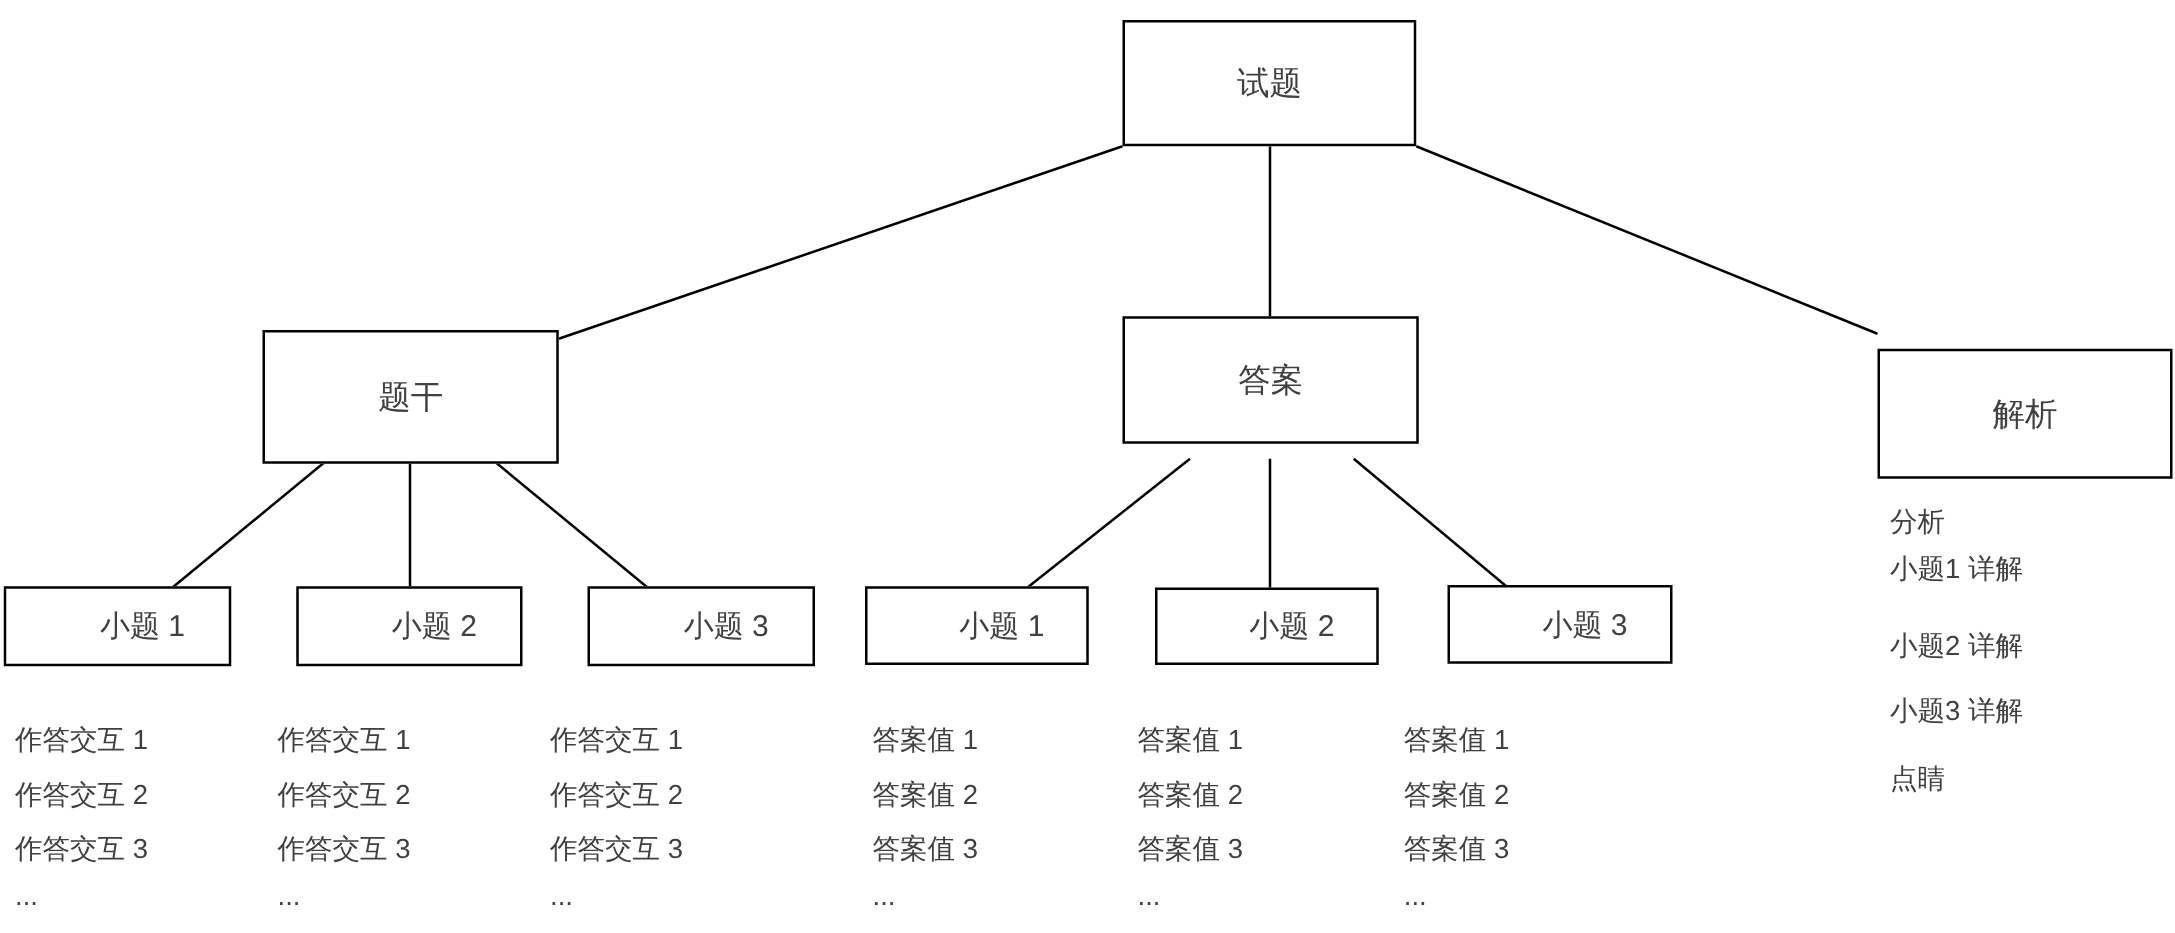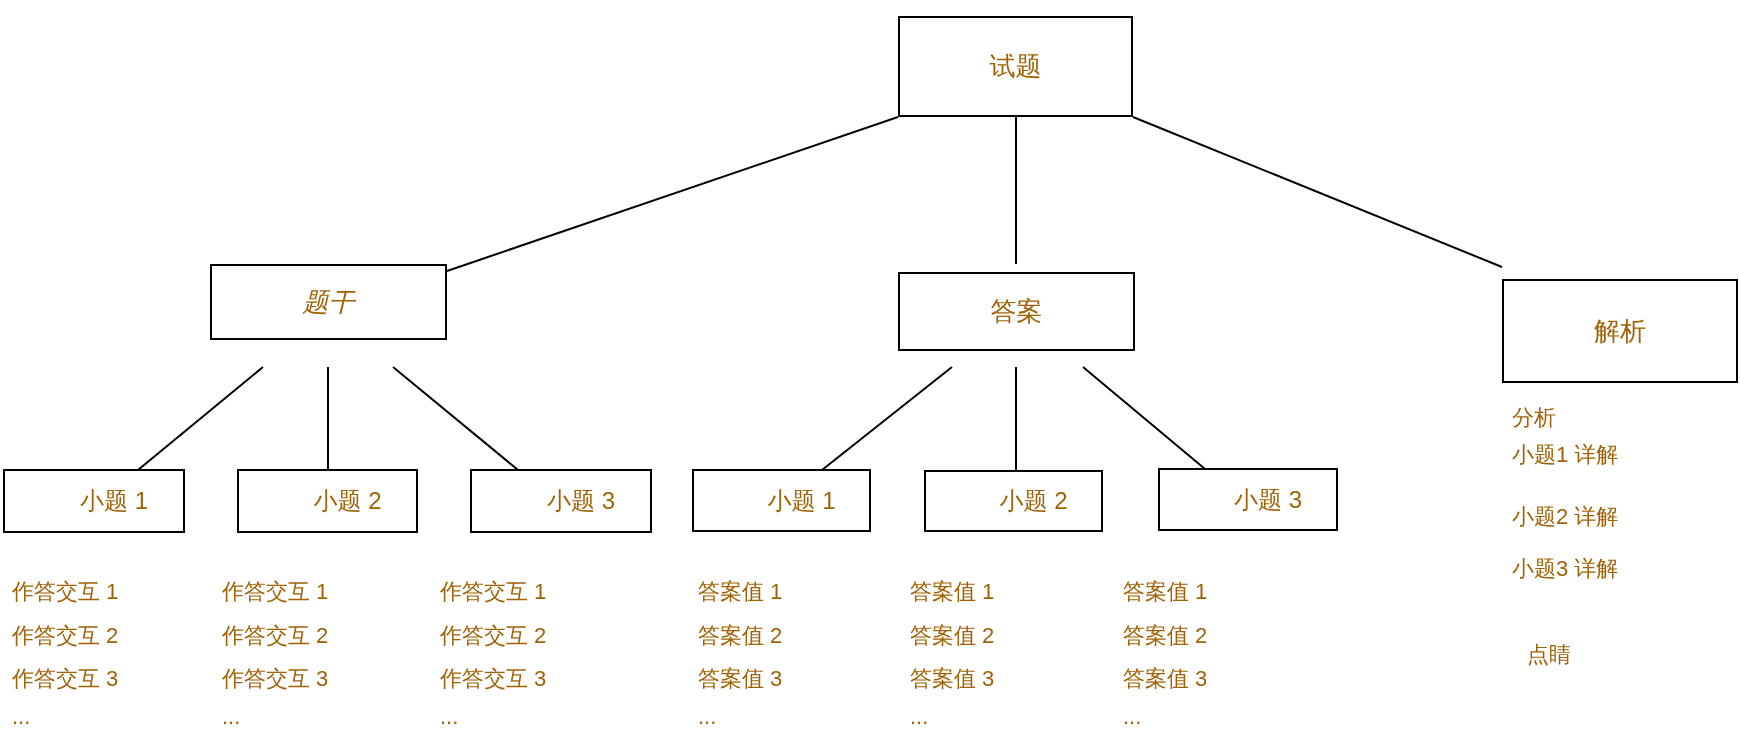--- a/index.html
+++ b/index.html
@@ -6,21 +6,21 @@
     margin: 0;
     padding: 0;
     background: #ffffff;
   }
   .canvas {
     position: relative;
     width: 1740px;
     height: 746px;
     background: #ffffff;
     font-family: "Liberation Sans", "DejaVu Sans", sans-serif;
-    color: #a16207;
+    color: #404040;
     overflow: hidden;
   }
   .edges {
     position: absolute;
     left: 0;
     top: 0;
     width: 1740px;
     height: 746px;
   }
   .edges line {
@@ -57,22 +57,22 @@
     <line x1="1133" y1="117" x2="1502" y2="267"></line>
     <line x1="263" y1="367" x2="138" y2="470"></line>
     <line x1="328" y1="367" x2="328" y2="470"></line>
     <line x1="393" y1="367" x2="518" y2="470"></line>
     <line x1="952" y1="367" x2="822" y2="470"></line>
     <line x1="1016" y1="367" x2="1016" y2="471"></line>
     <line x1="1083" y1="367" x2="1205" y2="469"></line>
   </svg>
 
   <div class="node lv1" style="left:898px;  top:16px;  width:235px; height:101px;">试题</div>
-  <div class="node lv1" style="left:210px;  top:264px; width:237px; height:76px;font-style:italic;">题干</div>
-  <div class="node lv1" style="left:898px;  top:272px; width:237px; height:79px;">答案</div>
+  <div class="node lv1" style="left:210px;  top:264px; width:237px; height:107px;">题干</div>
+  <div class="node lv1" style="left:898px;  top:253px; width:237px; height:102px;">答案</div>
   <div class="node lv1" style="left:1502px; top:263px; width:236px; height:104px;margin-top:16px;">解析</div>
 
   <div class="node lv2" style="left:3px;   top:469px; width:182px; height:64px;">小题 1</div>
   <div class="node lv2" style="left:237px; top:469px; width:181px; height:64px;">小题 2</div>
   <div class="node lv2" style="left:470px; top:469px; width:182px; height:64px;">小题 3</div>
 
   <div class="node lv2" style="left:692px;  top:469px; width:179px; height:63px;">小题 1</div>
   <div class="node lv2" style="left:924px;  top:470px; width:179px; height:62px;">小题 2</div>
   <div class="node lv2" style="left:1158px; top:468px; width:180px; height:63px;">小题 3</div>
 
@@ -103,15 +103,15 @@
 
   <div class="li" style="left:1123px; top:581px;">答案值 1</div>
   <div class="li" style="left:1123px; top:625px;">答案值 2</div>
   <div class="li" style="left:1123px; top:668px;">答案值 3</div>
   <div class="li" style="left:1123px; top:706px;">...</div>
 
   <div class="li" style="left:1512px; top:407px;">分析</div>
   <div class="li" style="left:1512px; top:444px;">小题1 详解</div>
   <div class="li" style="left:1512px; top:506px;text-align:right;">小题2 详解</div>
   <div class="li" style="left:1512px; top:558px;">小题3 详解</div>
-  <div class="li" style="left:1512px; top:644px;margin-left:15px;">点睛</div>
+  <div class="li" style="left:1512px; top:612px;">点睛</div>
 
 </div>
 
 </body></html>

